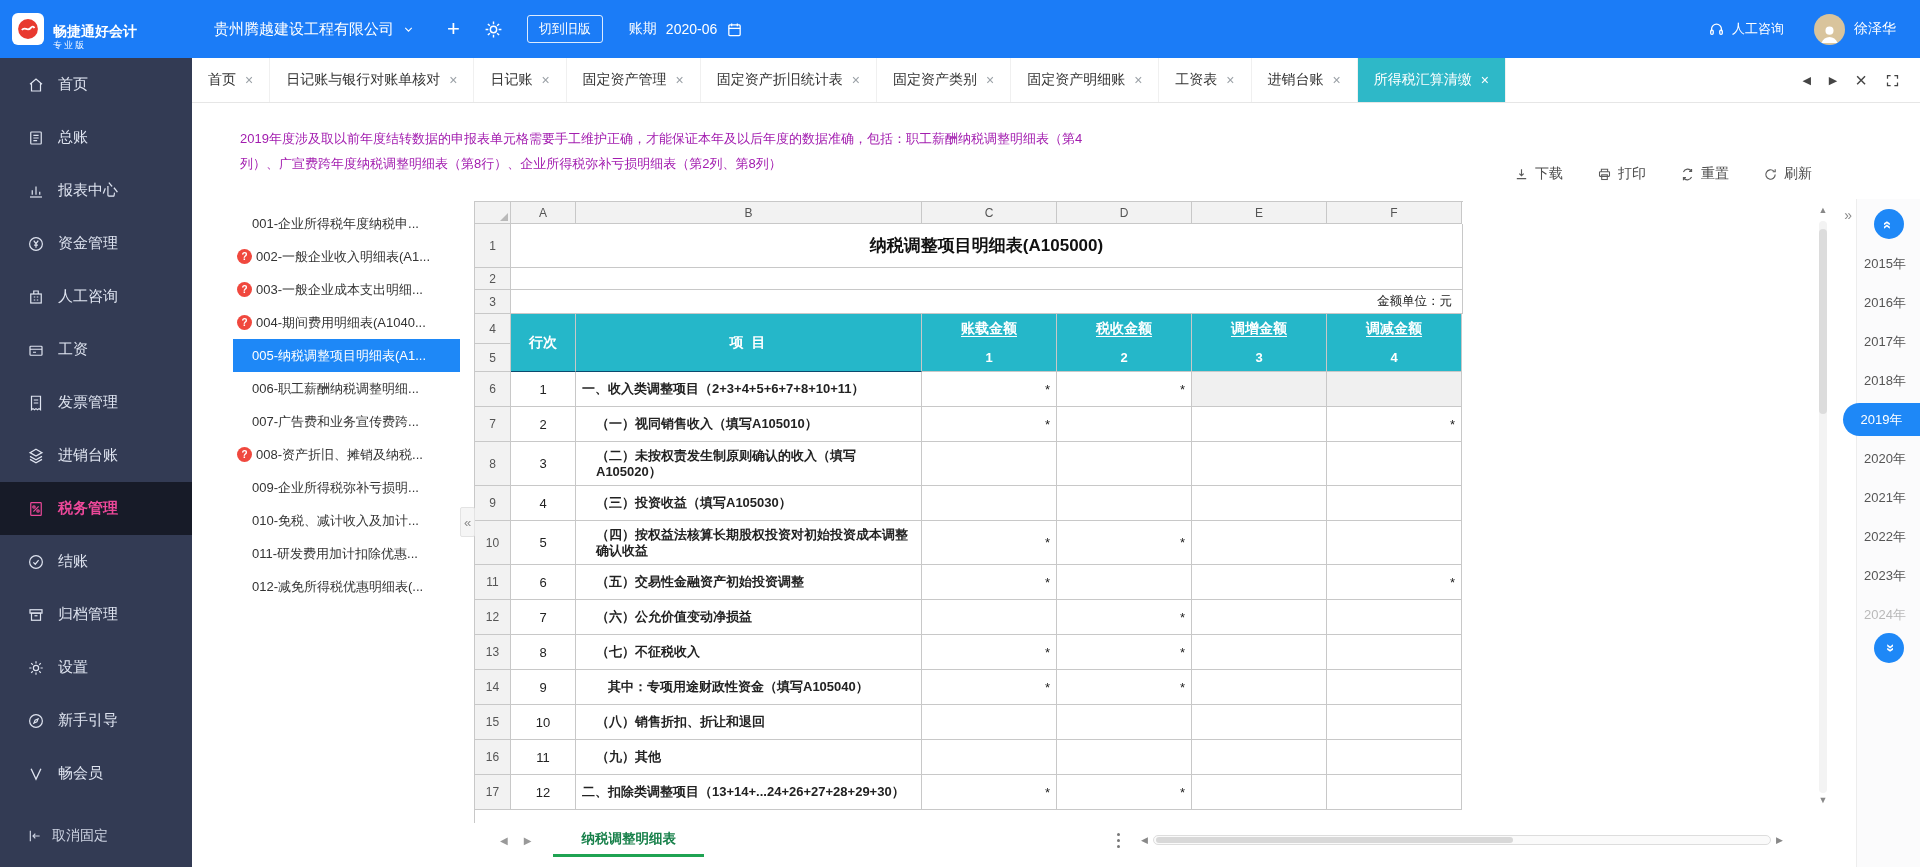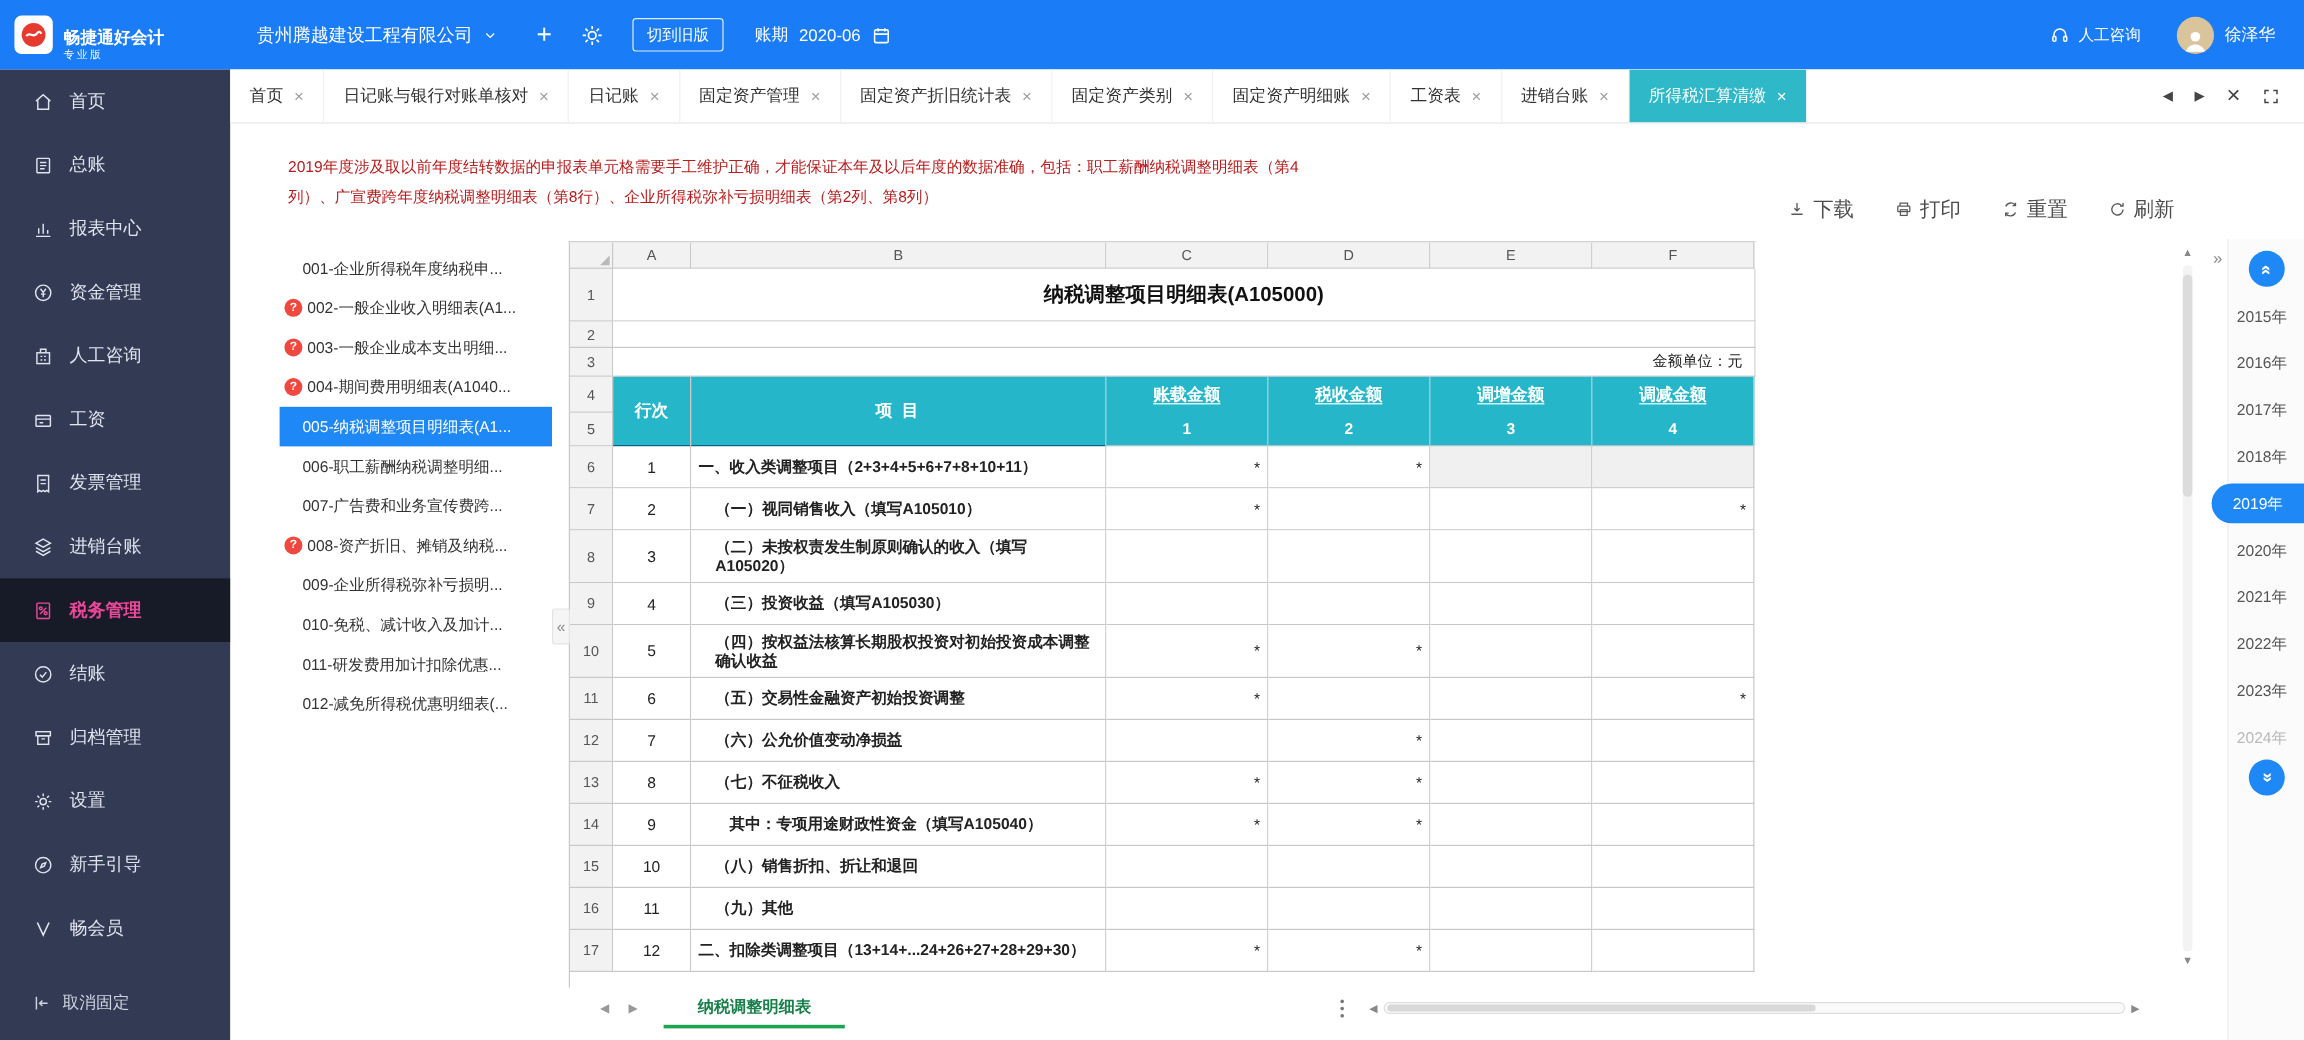--- a/index.html
+++ b/index.html
@@ -41,23 +41,23 @@
   .tab.active { background:#2eb8c8; color:#fff; }
   .tab-close { color:#9aa0a6; font-size:14px; cursor:pointer; }
   .tab.active .tab-close { color:#fff; }
   .tab-ctrls { margin-left:auto; display:flex; align-items:center; gap:18px; padding:0 20px; flex:none; }
   .tc { font-size:11px; color:#454545; cursor:pointer; line-height:1; }
   .tc-close { font-size:20px; }
   .tc-full { display:flex; }
 
   
   .notice-row { height:96px; flex:none; display:flex; align-items:center; justify-content:space-between; padding:0 108px 0 48px; }
-  .notice { display:flex; flex-direction:column; font-size:13px; color:#b91c1c; line-height:25px; }
+  .notice { display:flex; flex-direction:column; font-size:13px; color:#a21caf; line-height:25px; }
   .actions { display:flex; align-items:center; gap:34px; flex:none; }
-  .action { display:flex; align-items:center; gap:6px; font-size:17px; color:#4d4d4d; cursor:pointer; white-space:nowrap;margin-top:46px; }
+  .action { display:flex; align-items:center; gap:6px; font-size:14px; color:#4d4d4d; cursor:pointer; white-space:nowrap;margin-top:46px; }
 
   
   .work { flex:1; position:relative; display:flex; overflow:hidden; min-height:0; }
 
   .report-panel { margin:8px 0 0 41px; width:227px; flex:none; align-self:flex-start; background:#fff; }
   .report-item { height:33px; display:flex; align-items:center; font-size:13px; color:#333; cursor:pointer; padding:0 6px 0 4px; }
   .report-item.active { background:#1e88f7; color:#fff; }
   .warn-ico { width:15px; height:15px; border-radius:50%; background:#f0483e; color:#fff; font-size:10px; font-weight:bold; display:none; align-items:center; justify-content:center; margin-right:4px; flex:none; }
   .warn-ico.show { display:flex; }
   .report-label { overflow:hidden; white-space:nowrap; text-overflow:ellipsis; margin-left:15px; }

